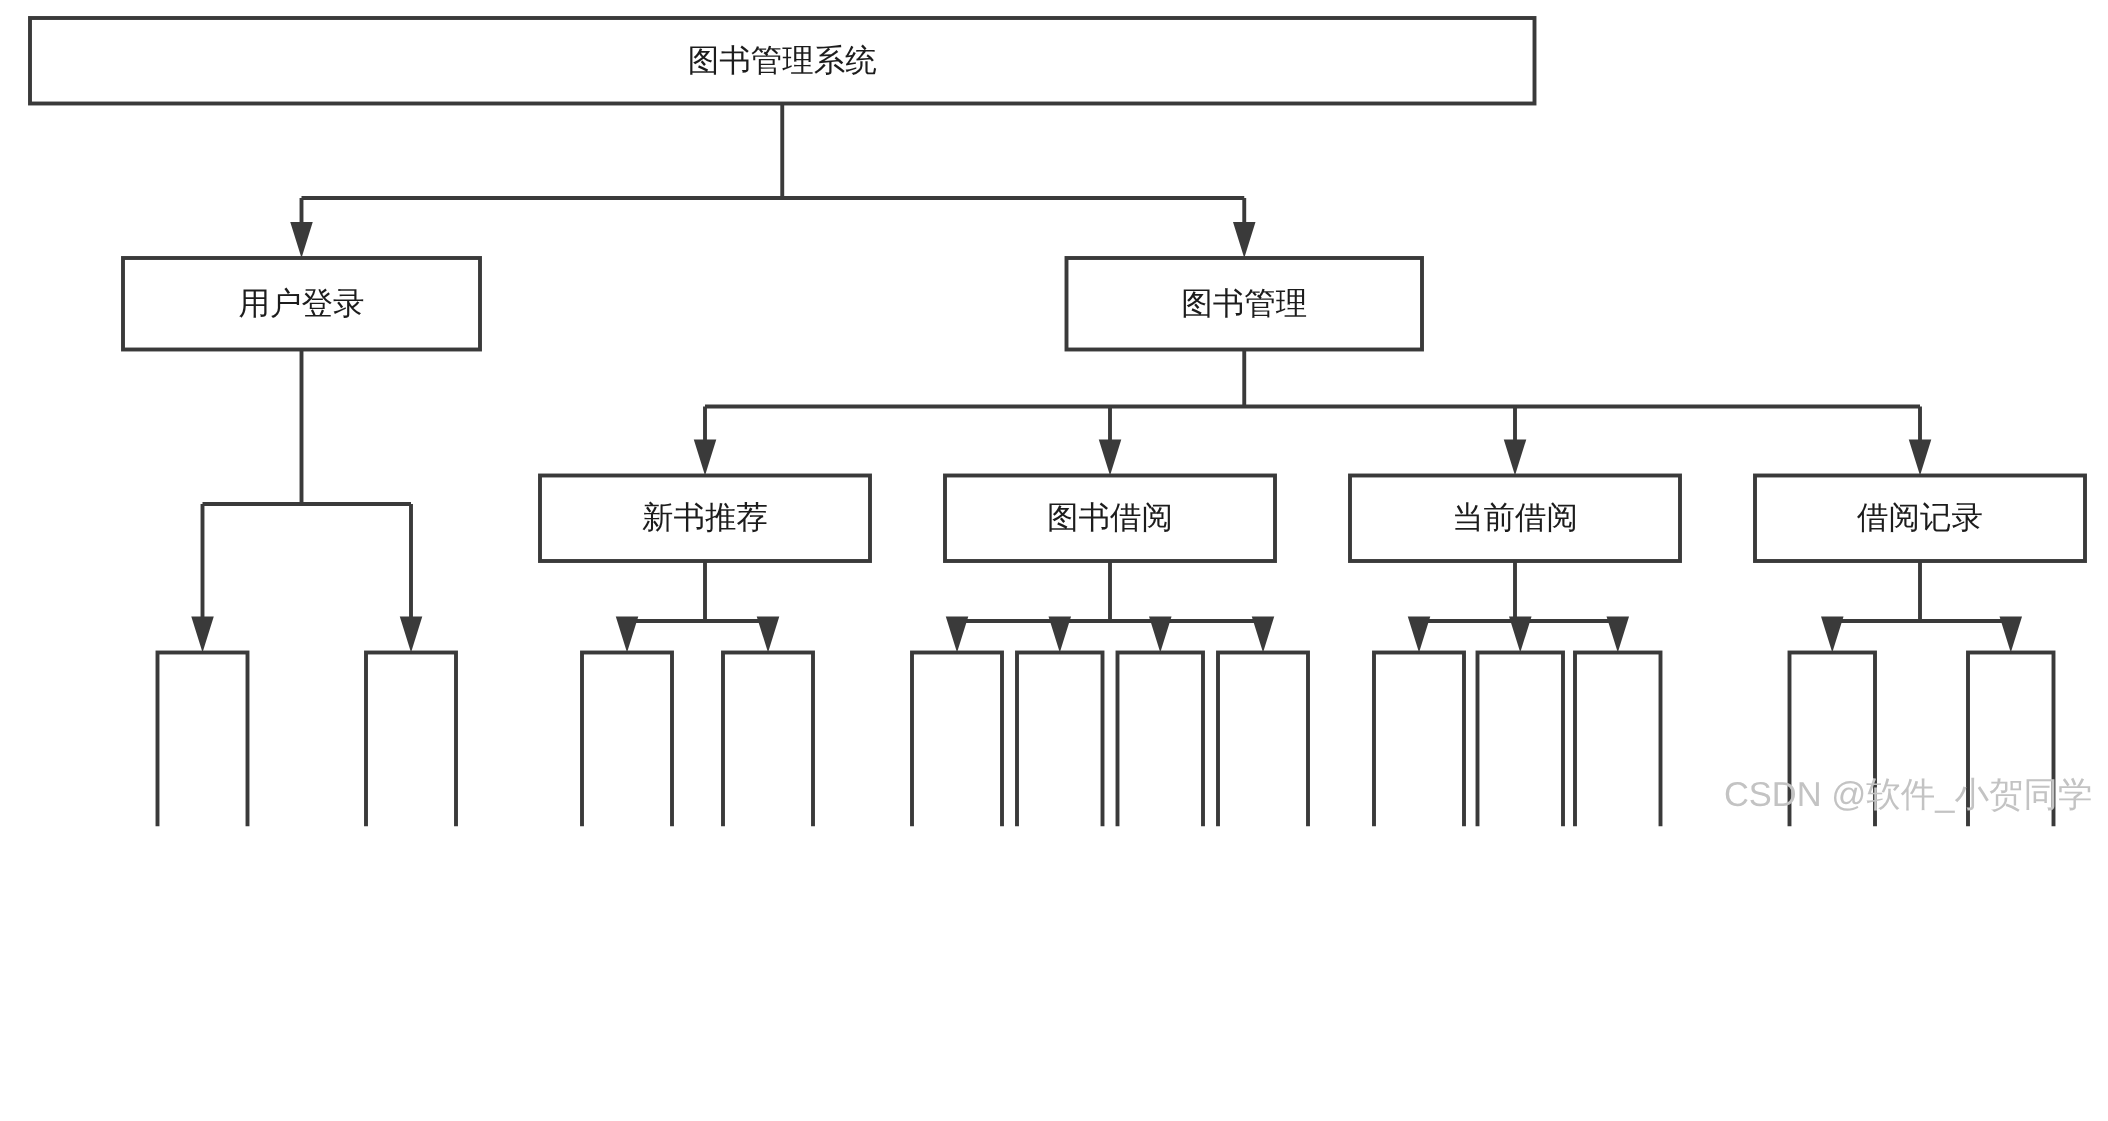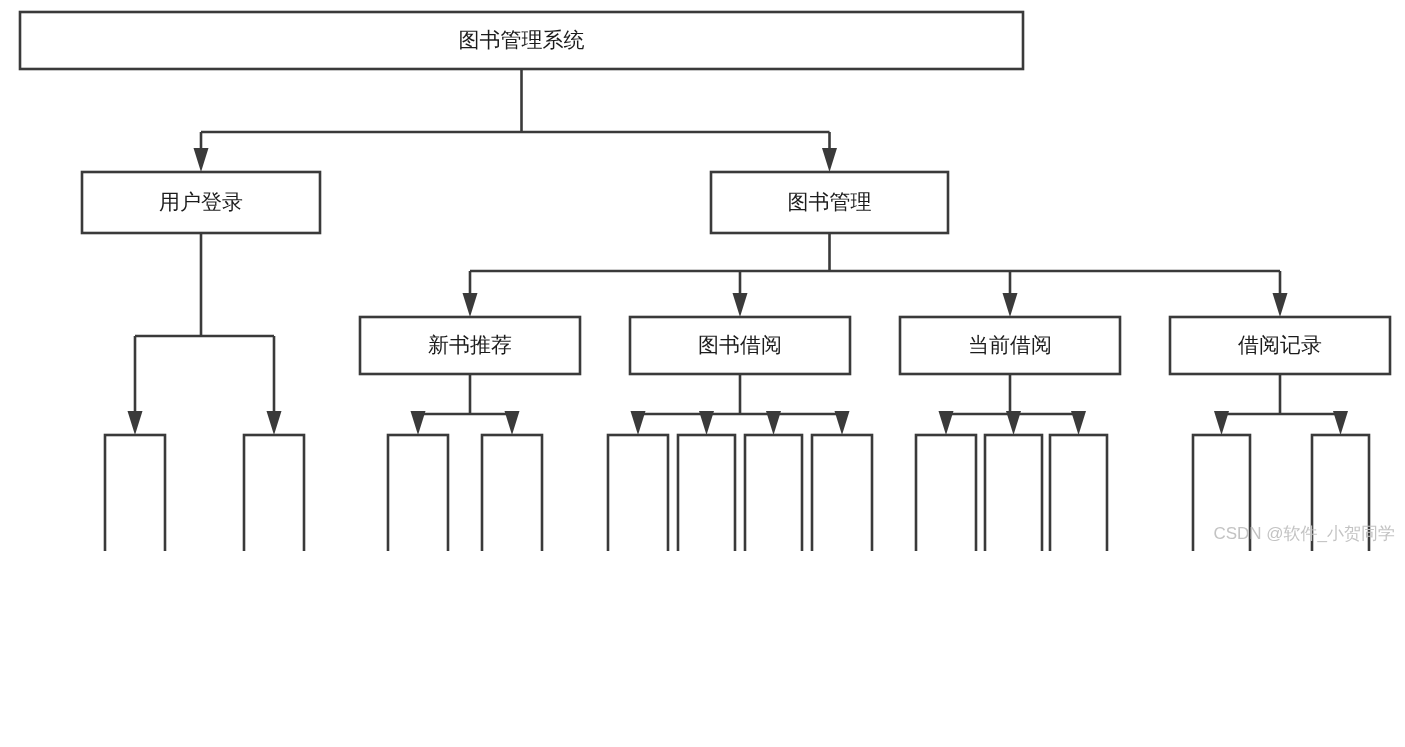--- a/index.html
+++ b/index.html
@@ -60,21 +60,21 @@
     align-items: flex-start;
     justify-content: center;
     white-space: nowrap;
     pointer-events: none;
   }
   .watermark {
     position: absolute;
     right: 10px;
     bottom: 6px;
     font-family: "Liberation Sans", "DejaVu Sans", sans-serif;
-    font-size: 17px;
+    font-size: 23px;
     color: #c3c3c3;
     white-space: nowrap;
   }
 </style>
 </head>
 <body>
 
 <div id="diagram-root">
   <svg class="diagram-canvas" viewBox="0 0 1405 747">
     <g id="edges-layer">

